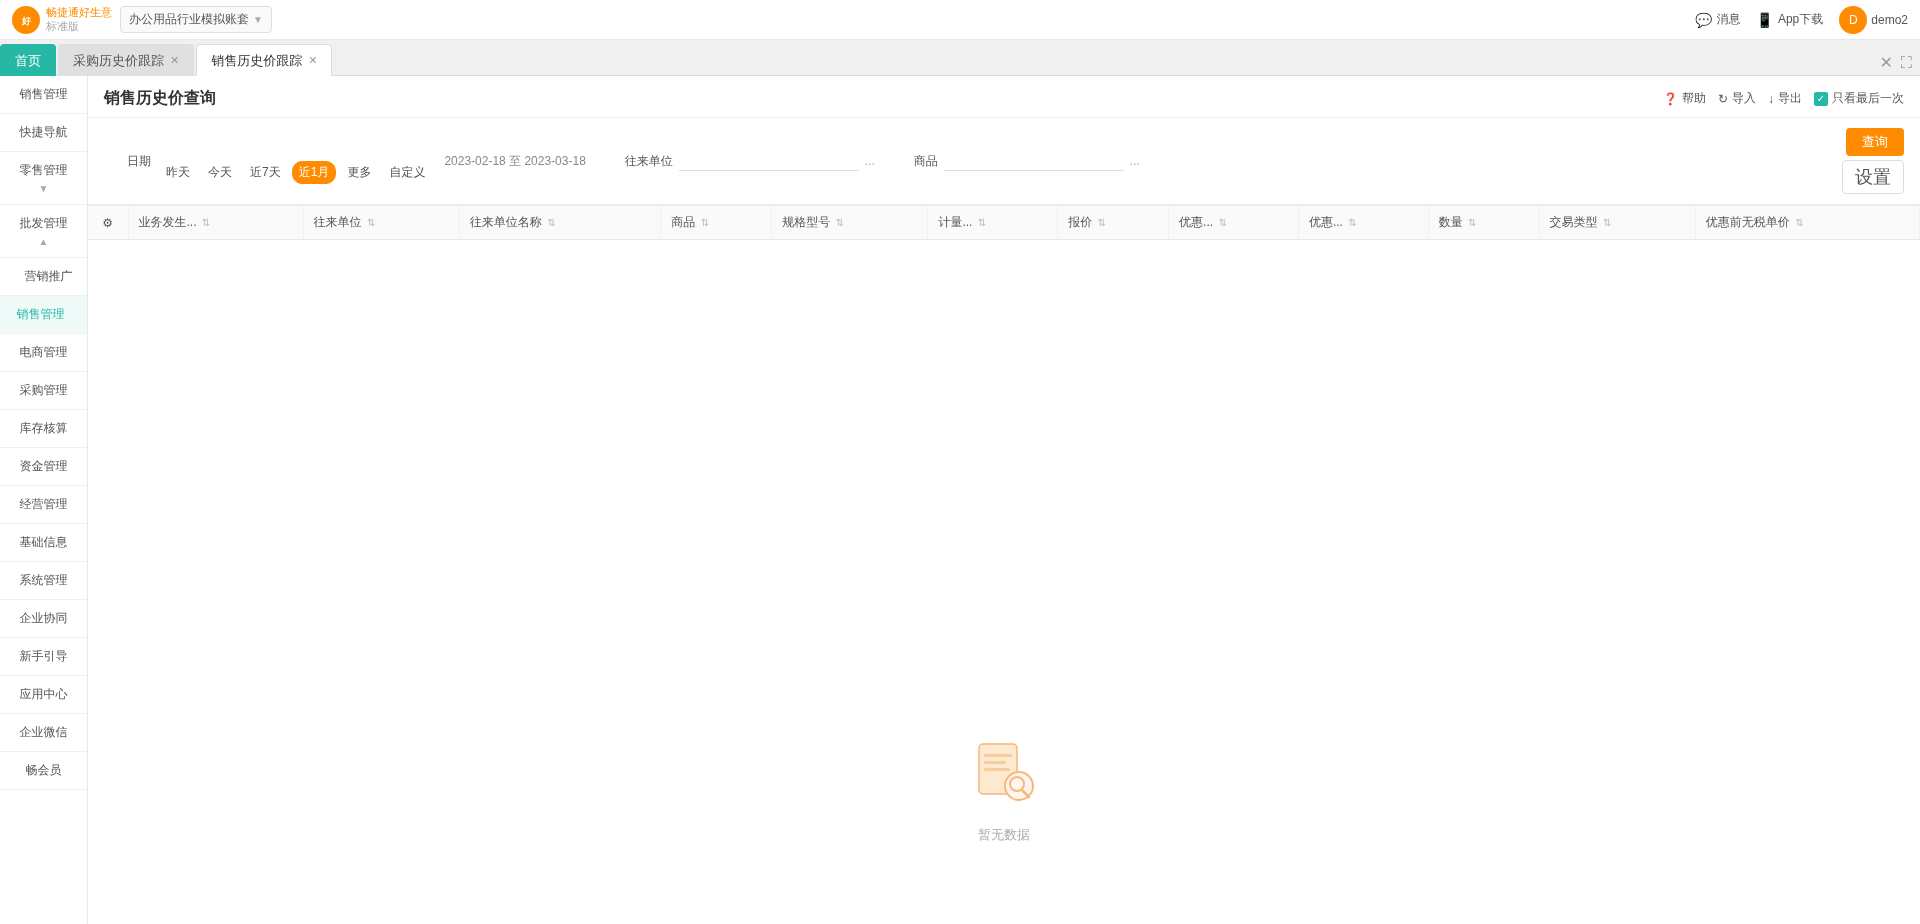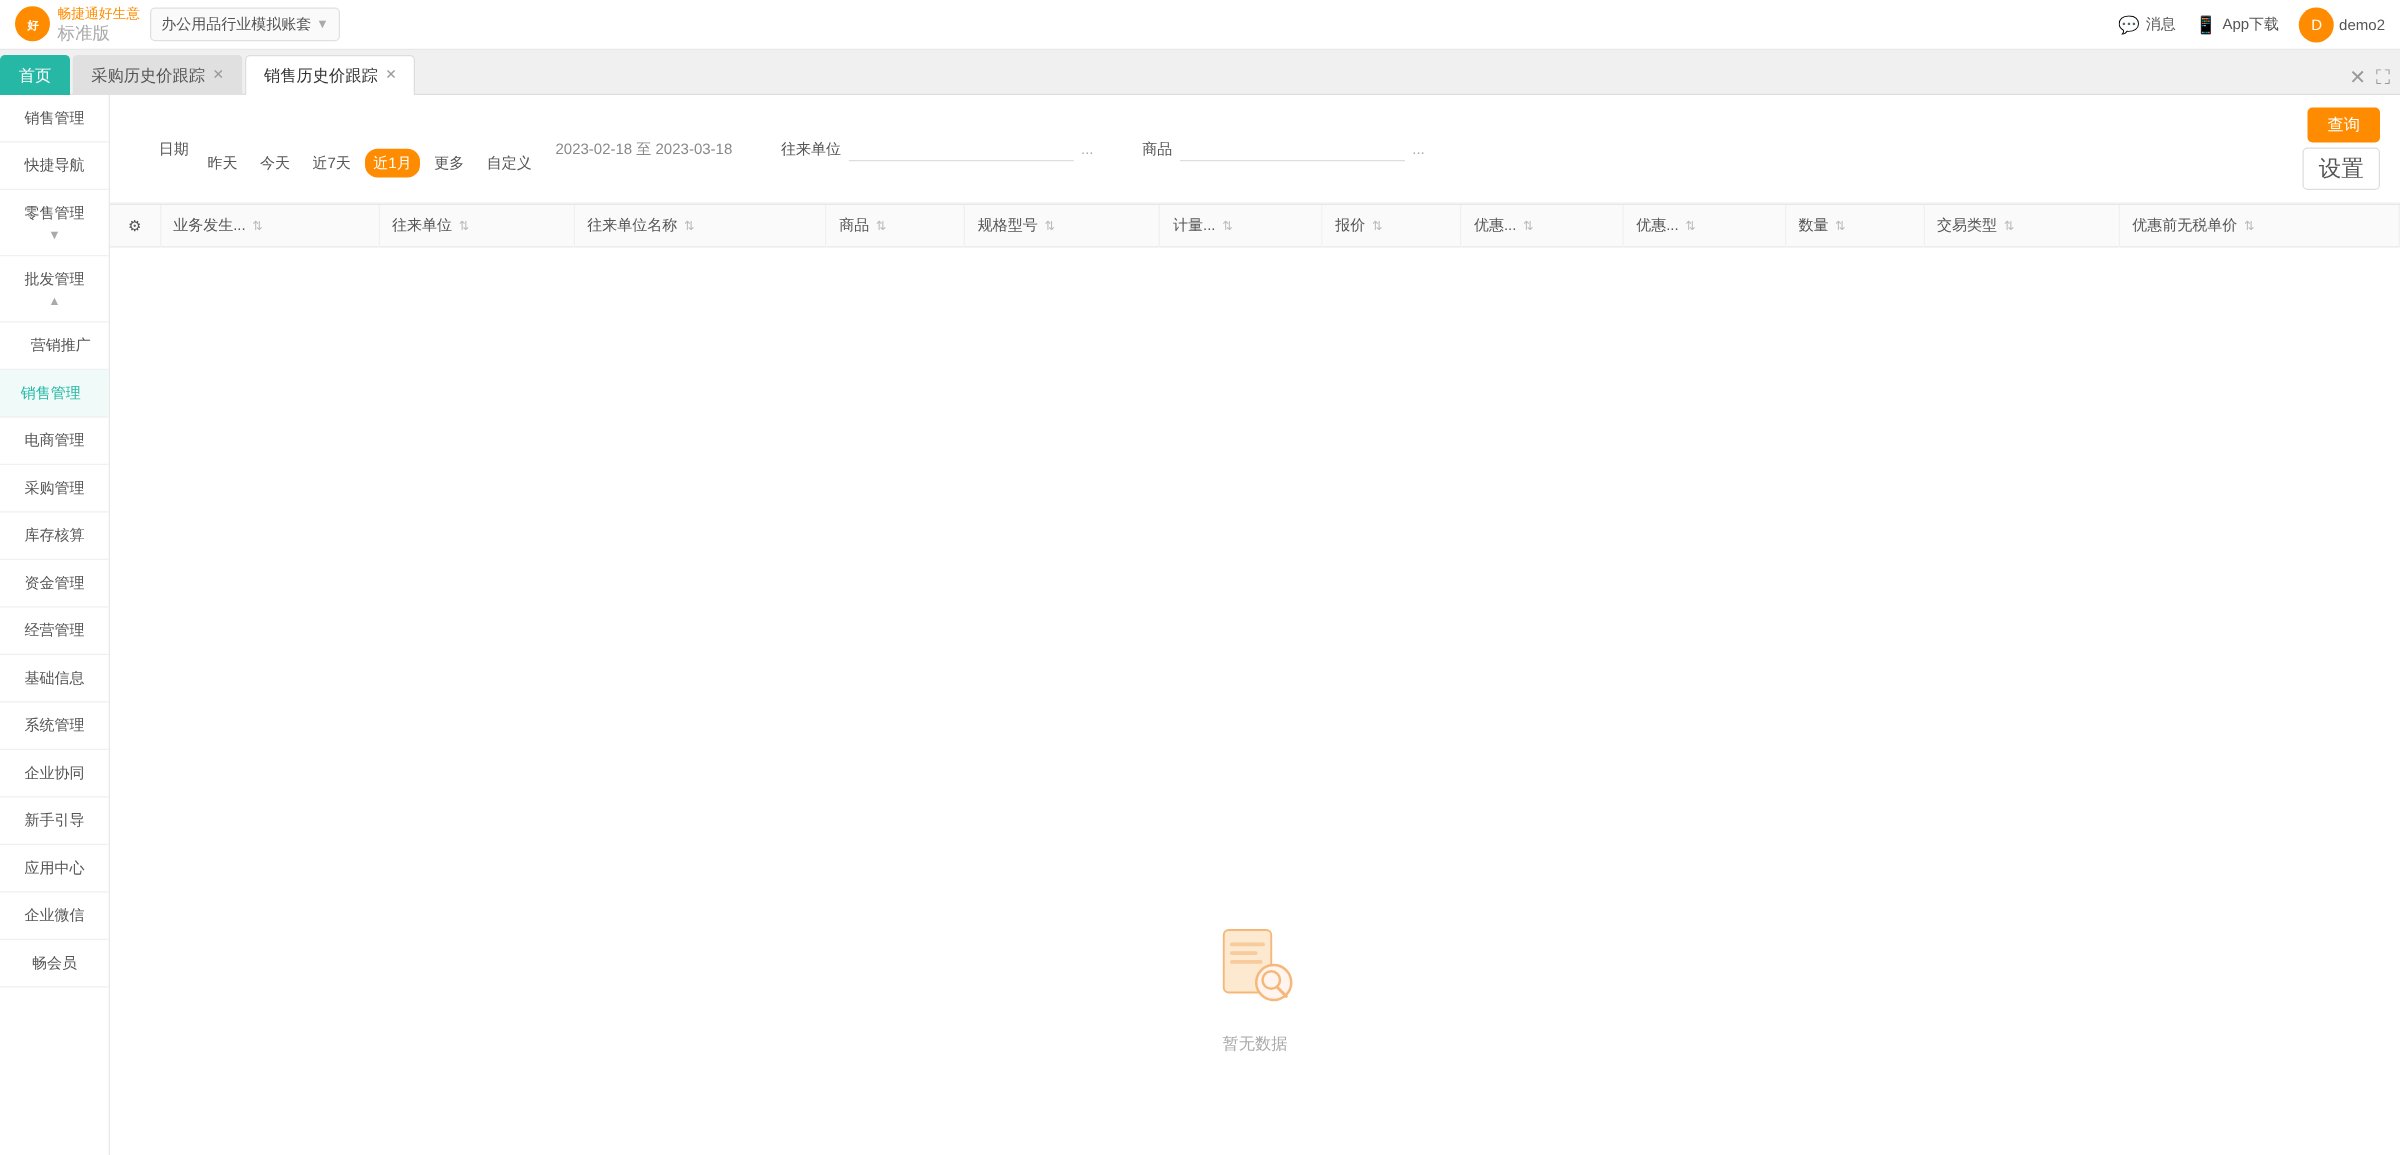--- a/index.html
+++ b/index.html
@@ -402,21 +402,21 @@
   <div class="top-header-left">
     <div class="logo-area">
       <div class="logo-icon">
         <svg width="16" height="16" viewBox="0 0 16 16" fill="none">
           <circle cx="8" cy="8" r="7" fill="#ff8c00"></circle>
           <text x="4" y="12" fill="white" font-size="9" font-weight="bold">好</text>
         </svg>
       </div>
       <div class="logo-text">
         <div>畅捷通好生意</div>
-        <div style="font-size:14px;color:#aaa;">标准版</div>
+        <div style="font-size:11px;color:#aaa;">标准版</div>
       </div>
     </div>
     <div class="workspace-selector">
       <span>办公用品行业模拟账套</span>
       <span style="font-size:10px;color:#aaa;">▼</span>
     </div>
   </div>
   <div class="top-header-right">
     <div class="header-action">
       <span style="font-size:14px;">💬</span>
@@ -507,20 +507,41 @@
     <div class="sidebar-item">
       <span>企业微信</span>
     </div>
     <div class="sidebar-item">
       <span>畅会员</span>
     </div>
   </div>
 
   <div class="content-area">
 
+    <div class="page-header">
+      <h1 class="page-title">销售历史价查询</h1>
+      <div class="page-header-actions">
+        <div class="page-action">
+          <span>❓</span>
+          <span>帮助</span>
+        </div>
+        <div class="page-action">
+          <span>↻</span>
+          <span>导入</span>
+        </div>
+        <div class="page-action">
+          <span>↓</span>
+          <span>导出</span>
+        </div>
+        <div class="checkbox-only">
+          <div class="checkbox-teal">✓</div>
+          <span>只看最后一次</span>
+        </div>
+      </div>
+    </div>
 
     <div class="filter-bar">
 
       <div class="filter-group">
         <span class="filter-label">日期</span>
         <div class="date-options">
           <span class="date-btn">昨天</span>
           <span class="date-btn">今天</span>
           <span class="date-btn">近7天</span>
           <span class="date-btn active">近1月</span>

